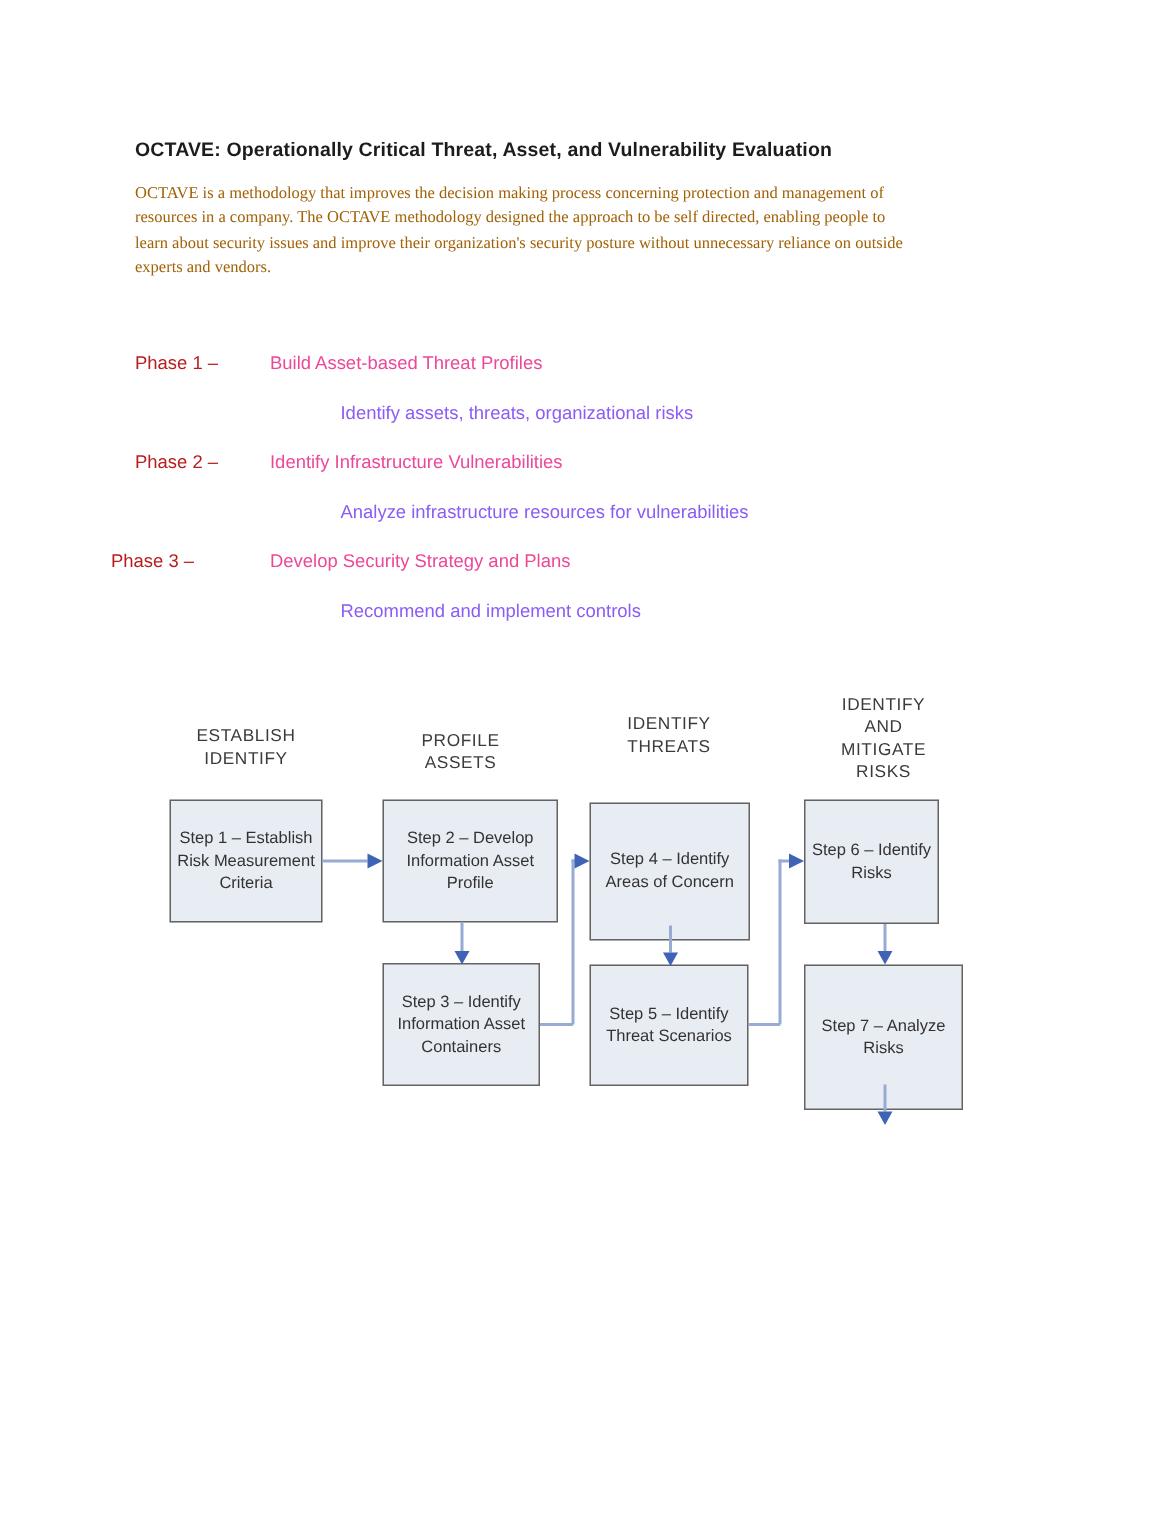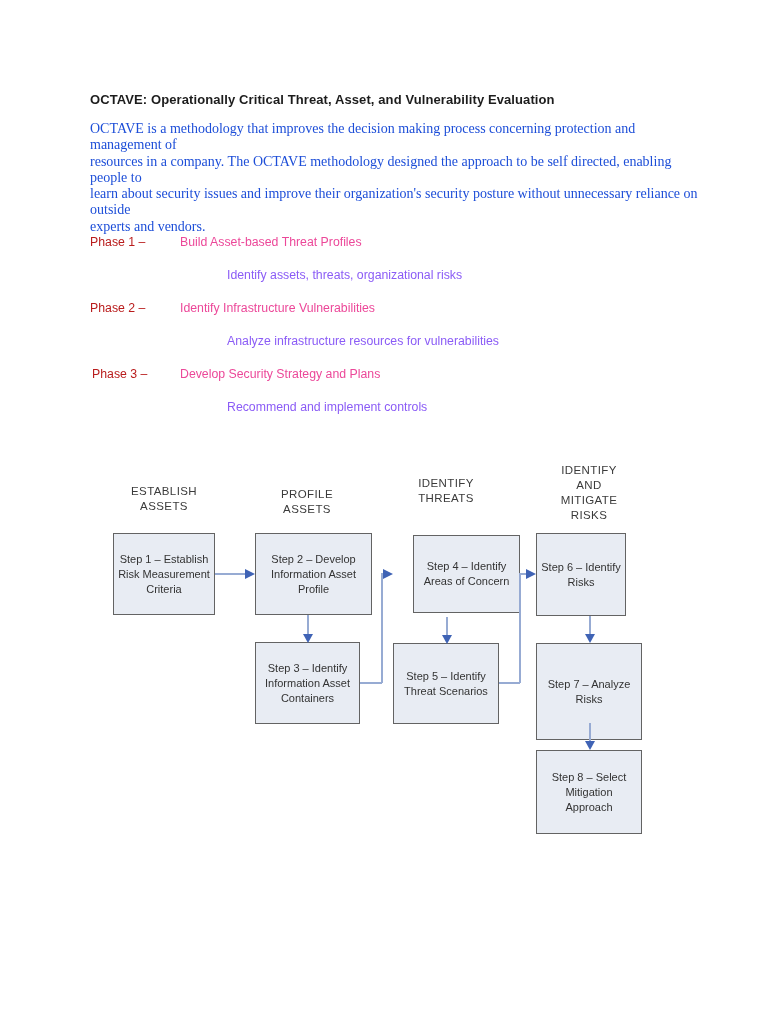--- a/index.html
+++ b/index.html
@@ -9,21 +9,21 @@
   }
   .abs{position:absolute;}
   .prewrap{white-space:pre-line;}
 
   .doc-title{
     left:90px;top:92px;width:620px;
     font-size:13px;font-weight:bold;color:#1c1c1c;letter-spacing:0.1px;
   }
   .intro{
     left:90px;top:121px;width:620px;
-    font-family:"Liberation Serif",serif;font-size:14px;line-height:16.3px;color:#1d4ed8;
+    font-family:"Liberation Serif",serif;font-size:11px;line-height:16.3px;color:#a16207;
   }
 
   .phase-label{font-size:12.3px;font-weight:normal;color:#b91c1c;}
   .phase-title{font-size:12.3px;color:#ec4899;}
   .phase-detail{font-size:12.3px;color:#8b5cf6;}
 
   .col-header{
     width:130px;text-align:center;
     font-size:11.5px;line-height:15px;color:#3b3b3b;letter-spacing:0.4px;
   }
@@ -62,57 +62,54 @@
 experts and vendors.</div>
 
   <div class="abs phase-label" style="left:90px;top:235px;">Phase 1 –</div>
   <div class="abs phase-title" style="left:180px;top:235px;">Build Asset-based Threat Profiles</div>
   <div class="abs phase-detail" style="left:227px;top:268px;">Identify assets, threats, organizational risks</div>
 
   <div class="abs phase-label" style="left:90px;top:301px;">Phase 2 –</div>
   <div class="abs phase-title" style="left:180px;top:301px;">Identify Infrastructure Vulnerabilities</div>
   <div class="abs phase-detail" style="left:227px;top:334px;text-align:right;">Analyze infrastructure resources for vulnerabilities</div>
 
-  <div class="abs phase-label" style="left:92px;top:367px;">Phase 3 –</div>
+  <div class="abs phase-label" style="left:74px;top:367px;">Phase 3 –</div>
   <div class="abs phase-title" style="left:180px;top:367px;">Develop Security Strategy and Plans</div>
   <div class="abs phase-detail" style="left:227px;top:400px;">Recommend and implement controls</div>
 
   <div class="abs" style="left:0;top:0;width:768px;height:1024px;">
 
     <div class="abs col-header prewrap" style="left:99px;top:484px;">ESTABLISH
-ASSETS</div>
+IDENTIFY</div>
     <div class="abs col-header prewrap" style="left:242px;top:487px;">PROFILE
 ASSETS</div>
     <div class="abs col-header prewrap" style="left:381px;top:476px;">IDENTIFY
 THREATS</div>
     <div class="abs col-header prewrap" style="left:524px;top:463px;">IDENTIFY
 AND
 MITIGATE
 RISKS</div>
 
     <div class="abs step-box prewrap" style="left:113px;top:533px;width:102px;height:82px;">Step 1 – Establish
 Risk Measurement
 Criteria</div>
     <div class="abs step-box prewrap" style="left:255px;top:533px;width:117px;height:82px;">Step 2 – Develop
 Information Asset
 Profile</div>
     <div class="abs step-box prewrap" style="left:255px;top:642px;width:105px;height:82px;">Step 3 – Identify
 Information Asset
 Containers</div>
-    <div class="abs step-box prewrap" style="left:393px;top:535px;width:107px;height:78px;margin-left:20px;">Step 4 – Identify
+    <div class="abs step-box prewrap" style="left:393px;top:535px;width:107px;height:92px;">Step 4 – Identify
 Areas of Concern</div>
     <div class="abs step-box prewrap" style="left:393px;top:643px;width:106px;height:81px;">Step 5 – Identify
 Threat Scenarios</div>
     <div class="abs step-box prewrap" style="left:536px;top:533px;width:90px;height:83px;">Step 6 – Identify
 Risks</div>
     <div class="abs step-box prewrap" style="left:536px;top:643px;width:106px;height:97px;">Step 7 – Analyze
 Risks</div>
-    <div class="abs step-box prewrap" style="left:536px;top:750px;width:106px;height:84px;">Step 8 – Select
-Mitigation
-Approach</div>
 
     <div class="abs conn conn-h" style="left:215px;top:573px;width:30px;"></div>
     <div class="abs arrow-right" style="left:245px;top:569px;"></div>
 
     <div class="abs conn conn-v" style="left:307px;top:615px;height:19px;"></div>
     <div class="abs arrow-down" style="left:303px;top:634px;"></div>
 
     <div class="abs conn conn-h" style="left:360px;top:682px;width:22px;"></div>
     <div class="abs conn conn-v" style="left:381px;top:573px;height:110px;"></div>
     <div class="abs conn conn-h" style="left:381px;top:573px;width:3px;"></div>

